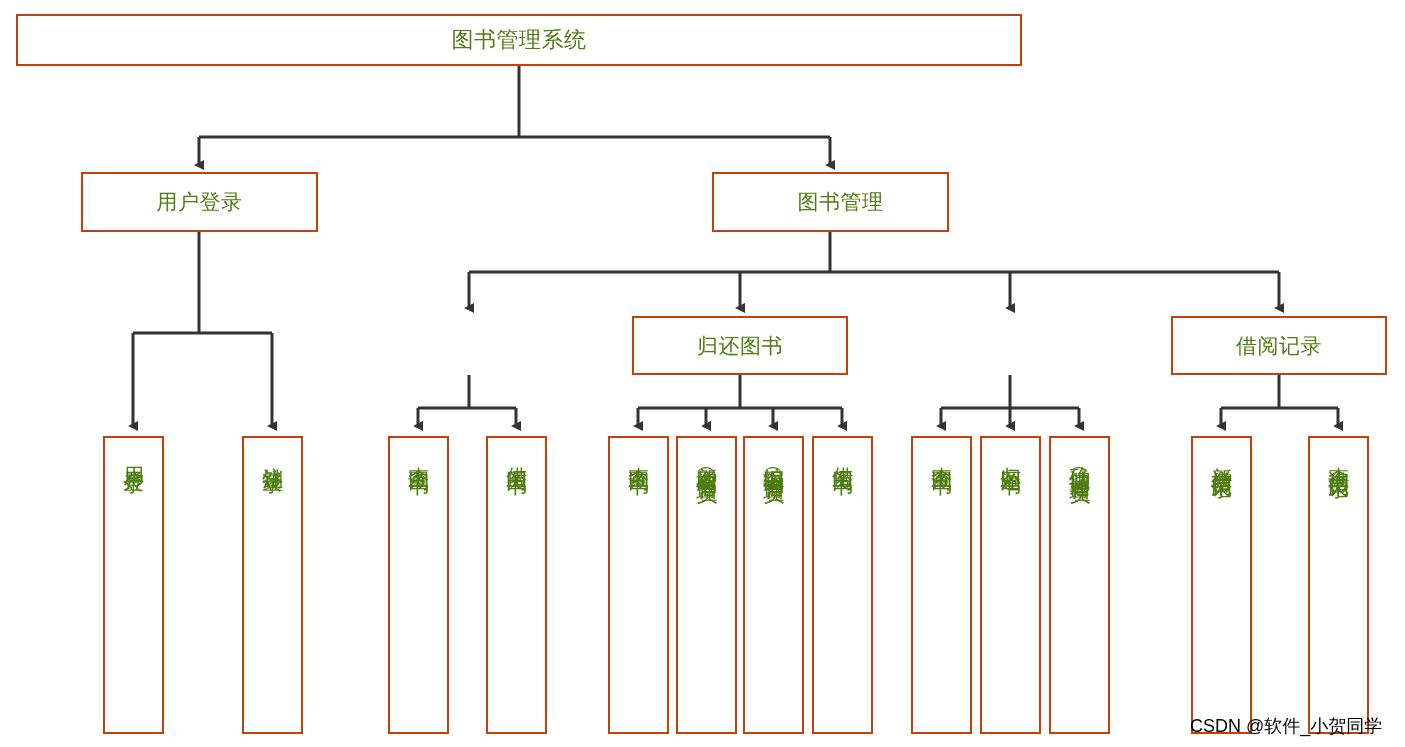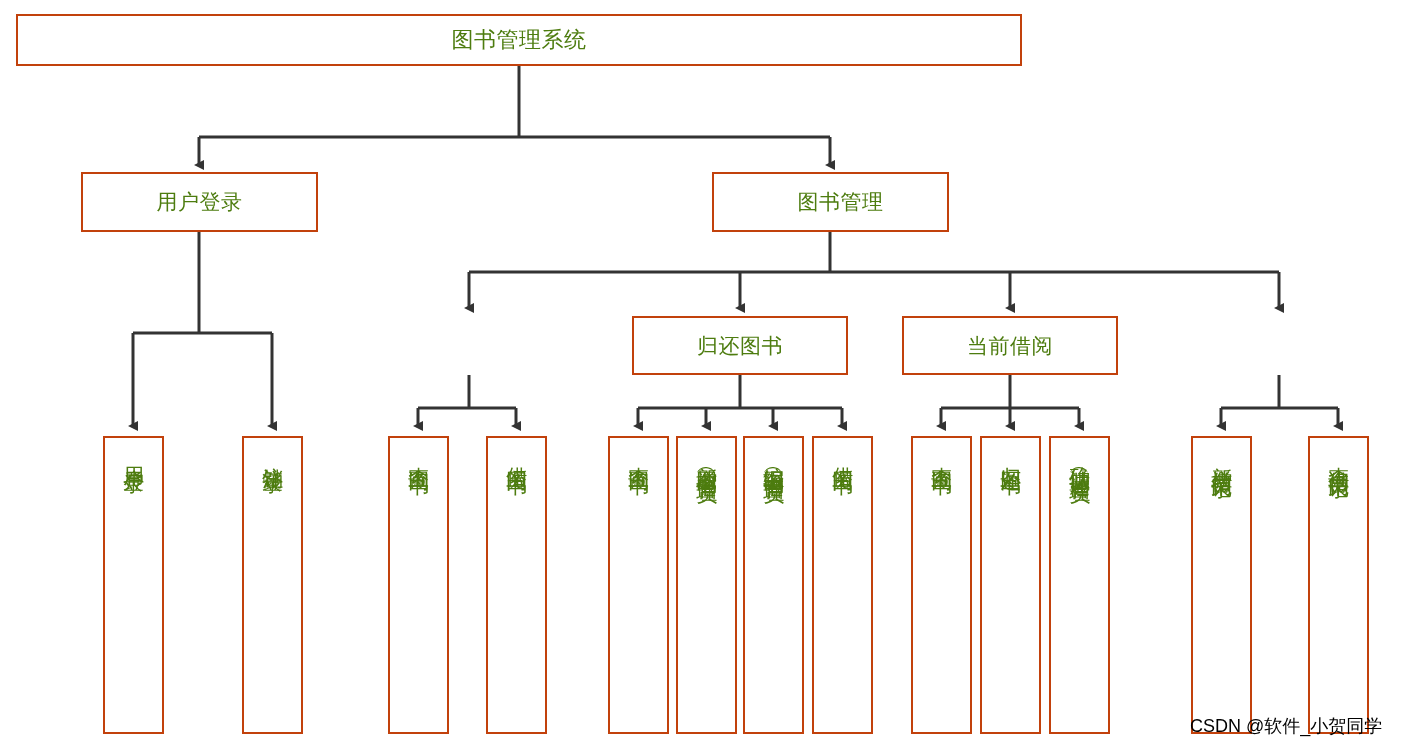--- a/index.html
+++ b/index.html
@@ -140,22 +140,22 @@
   <div class="node horiz" style="left:81px; top:172px; width:237px; height:60px;">
     <span class="node-label">用户登录</span>
   </div>
   <div class="node horiz" style="left:712px; top:172px; width:237px; height:60px;padding-left:20px;">
     <span class="node-label">图书管理</span>
   </div>
 
   <div class="node horiz" style="left:632px; top:316px; width:216px; height:59px;">
     <span class="node-label">归还图书</span>
   </div>
-  <div class="node horiz" style="left:902px; top:316px; width:216px; height:59px;">
-    <span class="node-label">当前借阅</span>
+  <div class="node horiz" style="left:1171px; top:316px; width:216px; height:59px;">
+    <span class="node-label">借阅记录</span>
   </div>
 
   <div class="node vert" style="left:103px; top:436px; width:61px; height:298px;">
     <span class="node-label">用户登录</span>
   </div>
   <div class="node vert" style="left:242px; top:436px; width:61px; height:298px;">
     <span class="node-label">注销登录</span>
   </div>
 
   <div class="node vert" style="left:388px; top:436px; width:61px; height:298px;">

